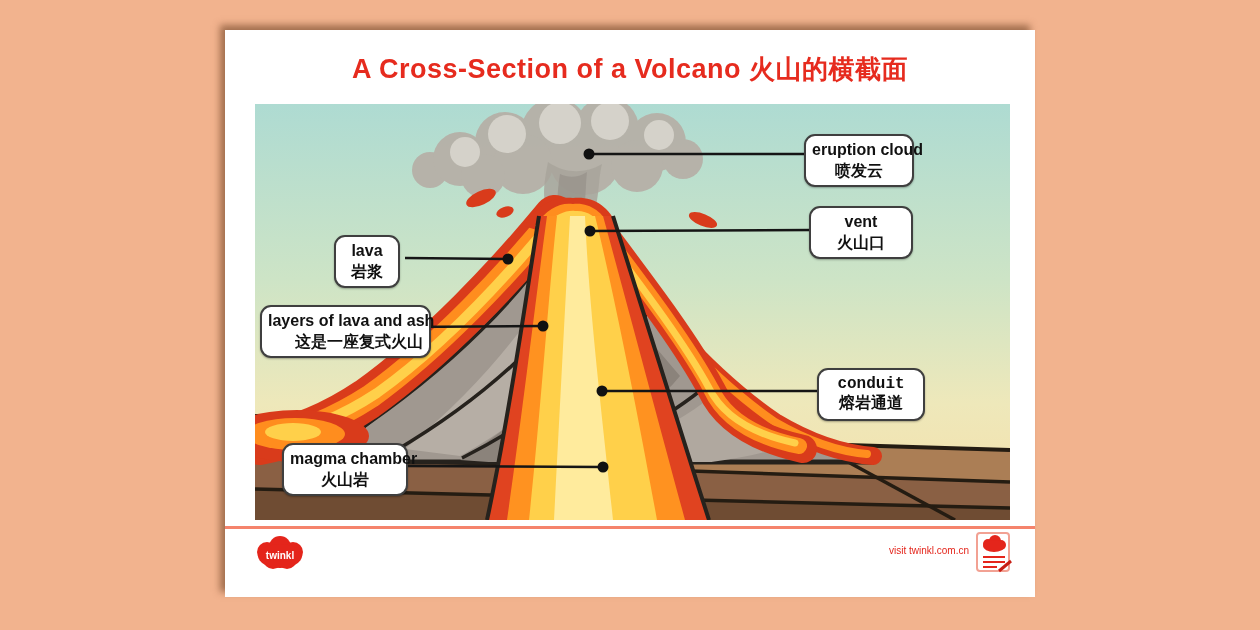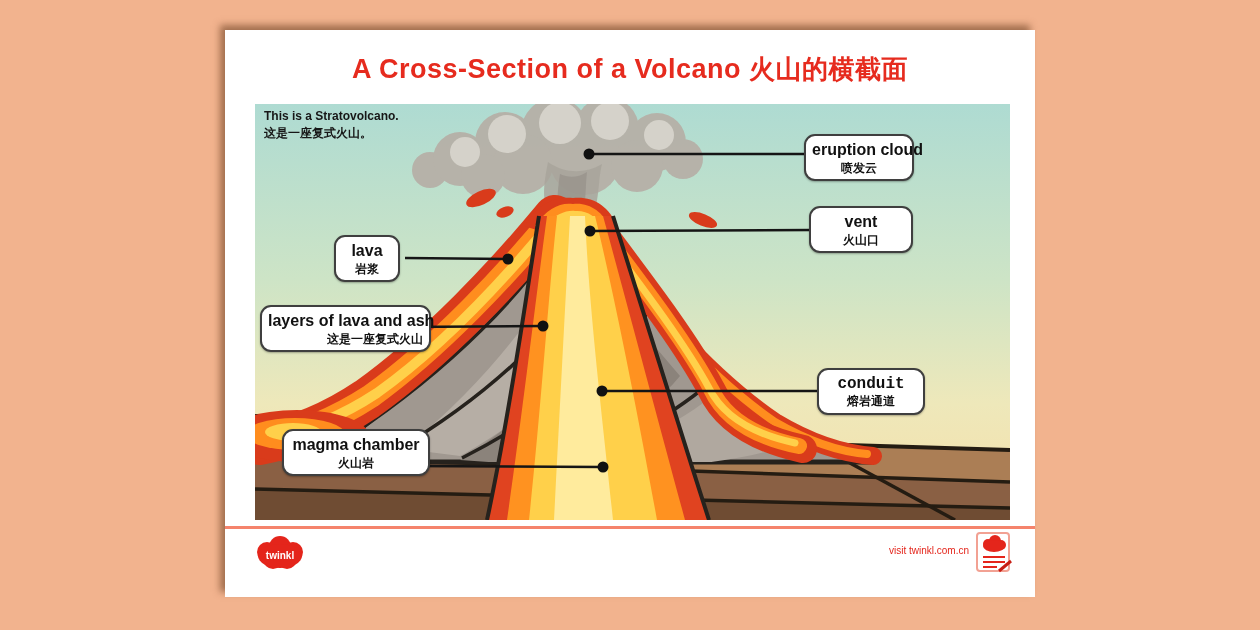--- a/index.html
+++ b/index.html
@@ -26,21 +26,21 @@
   .note{
     position:absolute;left:9px;top:4px;color:#171717;font-weight:bold;
     font-size:12px;line-height:1.45;z-index:3;
   }
   .label{
     position:absolute;z-index:4;background:#ffffff;border:2px solid #3f3f3f;
     border-radius:11px;padding:4px 6px 3px 6px;text-align:center;color:#111;
     font-weight:bold;box-shadow:0 1px 2px rgba(0,0,0,.3);box-sizing:border-box;
   }
   .label .en{font-size:16px;line-height:1.25;display:block;white-space:nowrap;}
-  .label .zh{font-size:12px;line-height:1.35;display:block;white-space:nowrap;}
+  .label .zh{font-size:16px;line-height:1.35;display:block;white-space:nowrap;}
   .footer-line{
     position:absolute;left:0;right:0;top:496px;height:3px;background:#f5836c;
   }
   .logo{position:absolute;left:28px;top:504px;}
   .visit{
     position:absolute;right:66px;top:515px;color:#e4251b;
     font-size:10px;font-weight:normal;margin-left:8px;
   }
   .stamp{position:absolute;right:22px;top:501px;}
 </style>
@@ -167,24 +167,20 @@
       <g fill="#111111">
         <circle cx="334" cy="50" r="5.5"></circle>
         <circle cx="335" cy="127" r="5.5"></circle>
         <circle cx="253" cy="155" r="5.5"></circle>
         <circle cx="288" cy="222" r="5.5"></circle>
         <circle cx="347" cy="287" r="5.5"></circle>
         <circle cx="348" cy="363" r="5.5"></circle>
       </g>
     </svg>
 
-    <div class="note">
-      <div>This is a Stratovolcano.</div>
-      <div>这是一座复式火山。</div>
-    </div>
 
     <div class="label" style="left:549px;top:30px;width:110px;">
       <span class="en">eruption cloud</span>
       <span class="zh">喷发云</span>
     </div>
 
     <div class="label" style="left:554px;top:102px;width:104px;">
       <span class="en">vent</span>
       <span class="zh">火山口</span>
     </div>
@@ -197,21 +193,21 @@
     <div class="label" style="left:5px;top:201px;width:171px;text-align:right;">
       <span class="en">layers of lava and ash</span>
       <span class="zh">这是一座复式火山</span>
     </div>
 
     <div class="label" style="left:562px;top:264px;width:108px;font-family:Liberation Mono, monospace;">
       <span class="en">conduit</span>
       <span class="zh">熔岩通道</span>
     </div>
 
-    <div class="label" style="left:27px;top:325px;width:148px;">
+    <div class="label" style="left:27px;top:339px;width:126px;">
       <span class="en">magma chamber</span>
       <span class="zh">火山岩</span>
     </div>
 
   </div>
 
   <div class="footer-line"></div>
 
   <svg class="logo" width="58" height="40" viewBox="0 0 58 40">
     <g fill="#e4251b">

